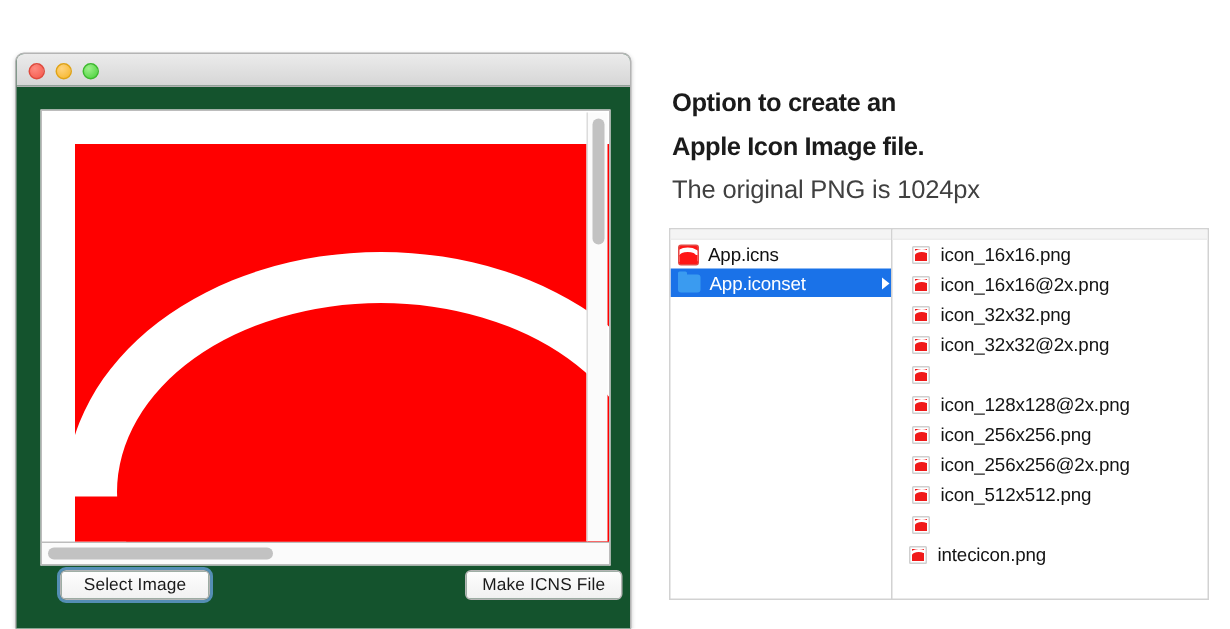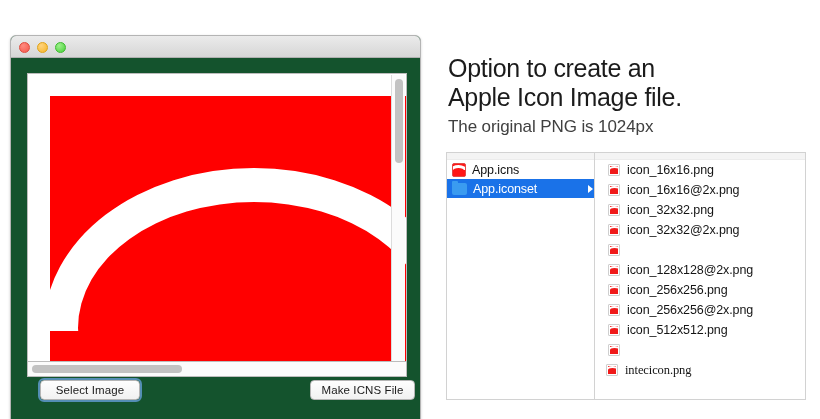--- a/index.html
+++ b/index.html
@@ -167,24 +167,24 @@
   }
 
   
   #annotation {
     position: absolute;
     left: 448px;
     top: 54px;
     width: 370px;
   }
   #headline {
-    font-size: 25px;
+    font-size: 17px;
     line-height: 29px;
     color: #1b1b1b;
-    font-weight: 400;
+    font-weight: 700;
     letter-spacing: -0.3px;
     white-space: pre-line;
   }
   #subline {
     margin-top: 5px;
     font-size: 17px;
     line-height: 20px;
     color: #404040;
     letter-spacing: -0.1px;
   }
@@ -324,21 +324,21 @@
   }
 
   .file-row {
     display: flex;
     align-items: center;
     height: 20px;
     padding-left: 13px;
     gap: 7px;
     cursor: default;
   }
-  .file-row.flush { padding-left: 11px; font-family: Liberation Serif, serif; }
+  .file-row.flush { padding-left: 11px; }
   .file-row .file-label {
     font-size: 12.5px;
     color: #141414;
     white-space: nowrap;
     letter-spacing: -0.1px;
   }
 </style>
 </head>
 <body>
 

